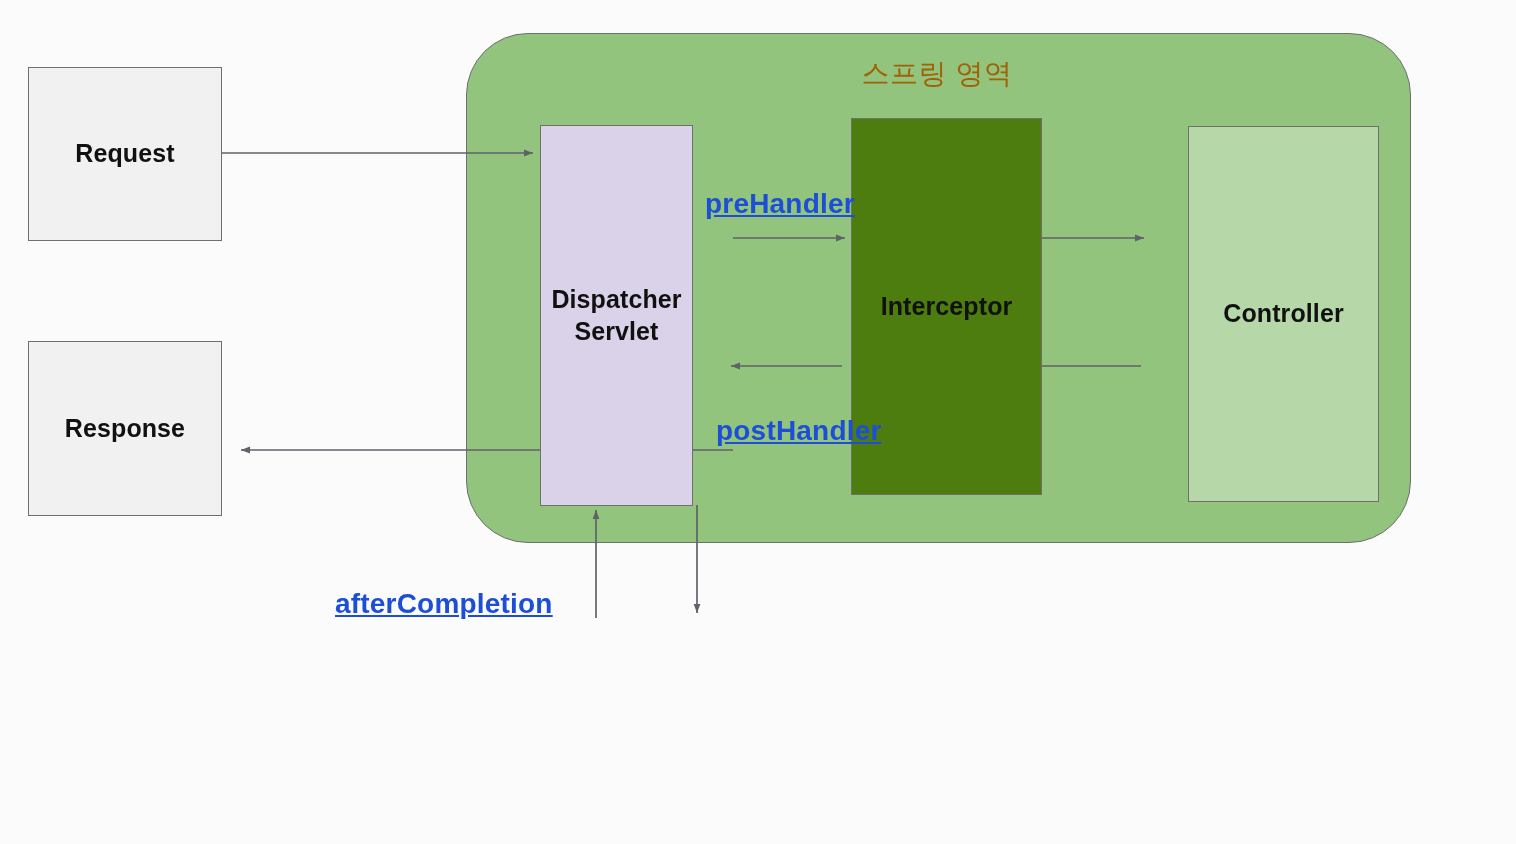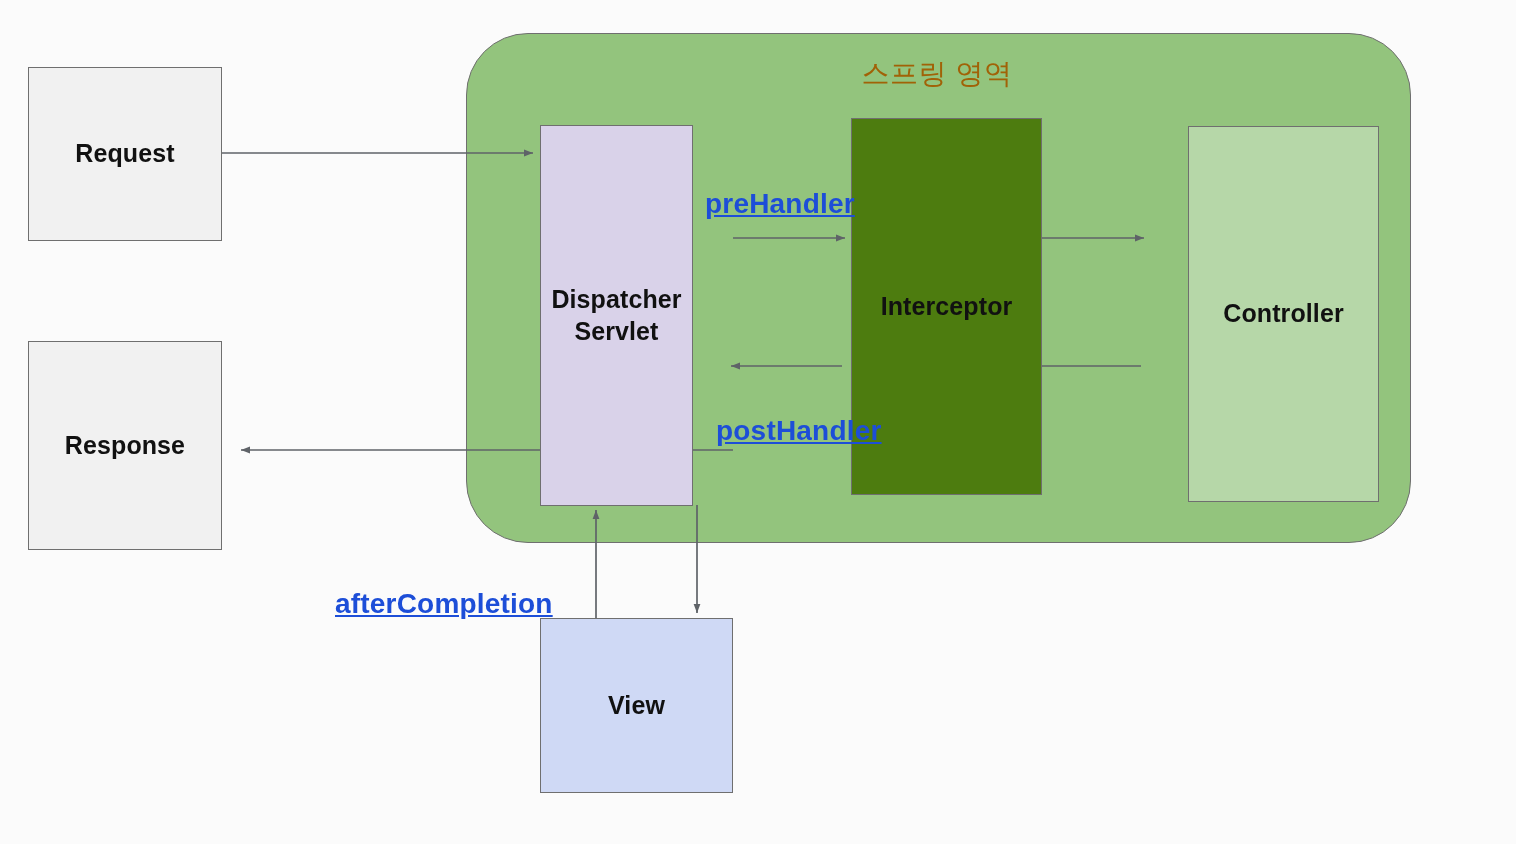--- a/index.html
+++ b/index.html
@@ -100,40 +100,37 @@
       <line x1="697" y1="505" x2="697" y2="613" marker-end="url(#arrowEnd)"></line>
 
       <line x1="596" y1="618" x2="596" y2="510" marker-end="url(#arrowEnd)"></line>
     </g>
   </svg>
 
   <div class="node" style="left:28px; top:67px; width:194px; height:174px; background:#f1f1f1;">
     <span class="node-label">Request</span>
   </div>
 
-  <div class="node" style="left:28px; top:341px; width:194px; height:209px; background:#f1f1f1;">
+  <div class="node" style="left:28px; top:341px; width:194px; height:175px; background:#f1f1f1;">
     <span class="node-label">Response</span>
   </div>
 
   <div class="node" style="left:540px; top:125px; width:153px; height:381px; background:#d9d2e9;">
     <span class="node-label">Dispatcher
 Servlet</span>
   </div>
 
   <div class="node" style="left:842px; top:118px; width:191px; height:377px; background:#4d7c0f;margin-left:9px;">
     <span class="node-label">Interceptor</span>
   </div>
 
   <div class="node" style="left:1188px; top:126px; width:191px; height:376px; background:#b6d7a8;">
     <span class="node-label">Controller</span>
   </div>
 
-  <div class="node" style="left:540px; top:618px; width:193px; height:175px; background:#cfd9f5;">
-    <span class="node-label">View</span>
-  </div>
 
   <div class="edge-label" style="left:705px; top:188px;">preHandler</div>
 
   <div class="edge-label" style="left:694px; top:415px;margin-left:22px;">postHandler</div>
 
   <div class="edge-label" style="left:335px; top:588px;">afterCompletion</div>
 
 </div>
 
 </body></html>

